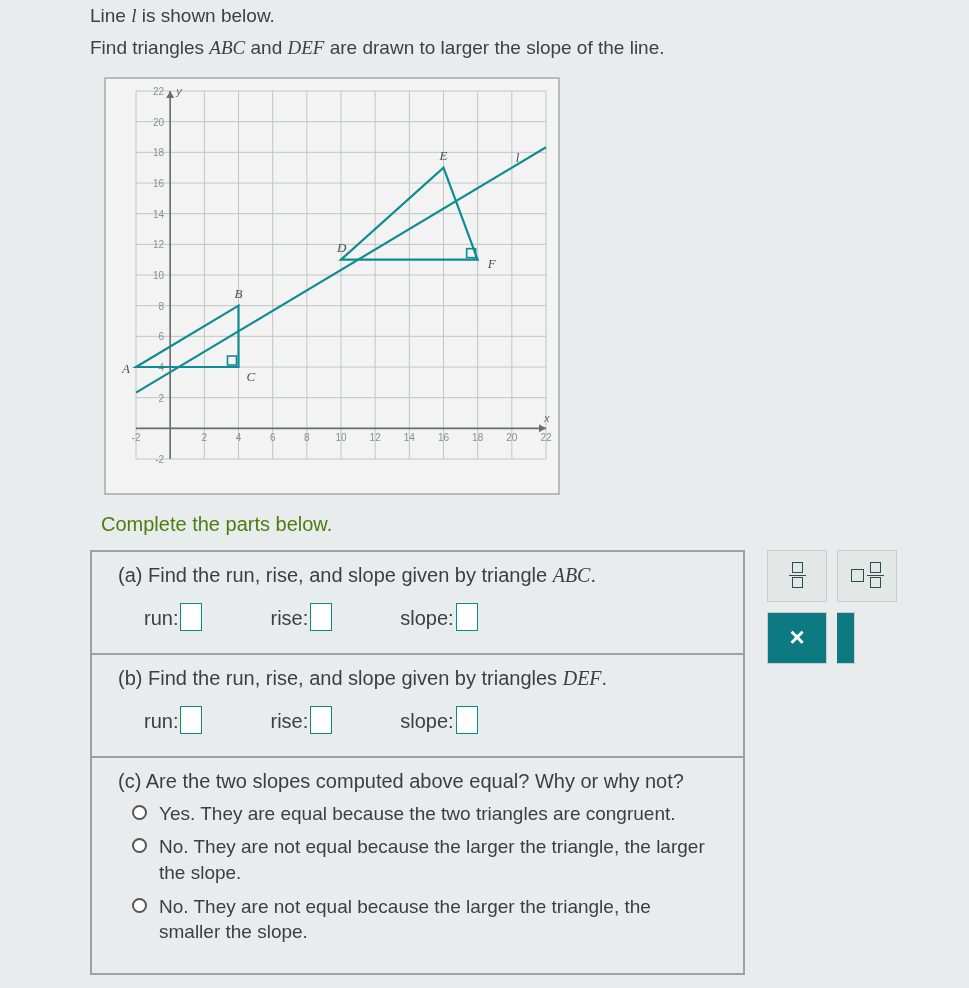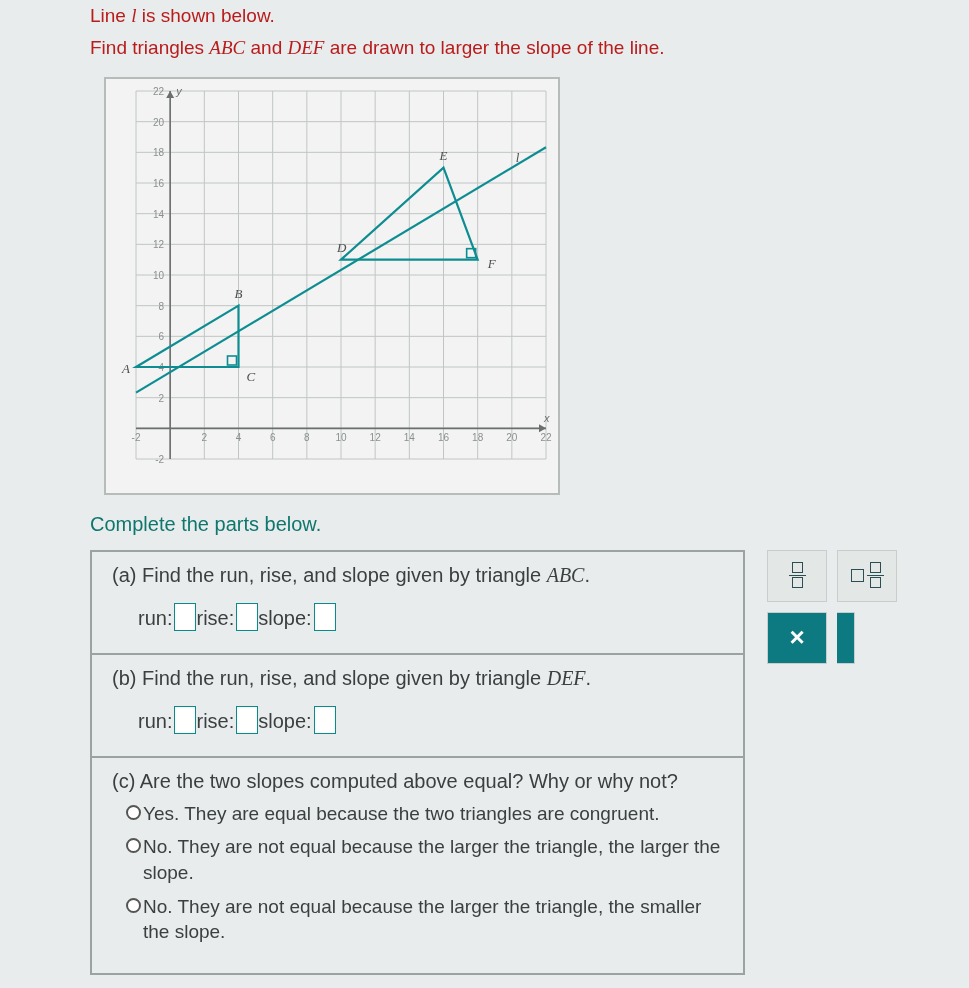--- a/index.html
+++ b/index.html
@@ -9,34 +9,34 @@
     width: 969px;
     height: 988px;
     font-family: "Segoe UI", Arial, sans-serif;
     color: #3a3f40;
     background: #e9ecec;
     overflow: hidden;
   }
   .page {
     padding: 0 20px 10px 90px;
   }
-  .intro { font-size: 19px; line-height: 1.7; color: #b91c1c; }
+  .intro { font-size: 19px; line-height: 1.7; color: #404040; }
   .intro .ital { font-style: italic; font-family: "Georgia", serif; }
   .chart-wrap { margin: 12px 0 18px 14px; }
   .chart-border { border: 2px solid #b7bcbb; display:inline-block; background:#f2f3f2;}
-  .subhead { font-size: 20px; color: #0f766e; margin: 10px 0 14px 0; }
+  .subhead { font-size: 20px; color: #4d7c0f; margin: 10px 0 14px 11px; }
   .layout { display:flex; gap:22px; align-items:flex-start;}
   .qbox { border: 2px solid #9aa3a2; width: 655px; }
-  .section { padding: 12px 20px 20px; border-bottom: 2px solid #9aa3a2; }
+  .section { padding: 12px 26px 20px; border-bottom: 2px solid #9aa3a2; }
   .section:last-child { border-bottom: none; }
   .qtext { font-size: 20px; }
   .qtext .ital { font-style: italic; font-family: "Georgia", serif; }
-  .row-inputs { margin: 16px 0 2px 26px; font-size: 20px; display:flex; }
+  .row-inputs { margin: 16px 0 2px 26px; font-size: 20px; display:flex; gap:68px; }
   .slot { display:inline-block; width:22px; height:28px; border:1.5px solid #0a8b8b; vertical-align:-6px; margin-left:2px; background:#fff;}
-  .opt { display:flex; align-items:flex-start; gap:2px; margin: 8px 0 8px 14px; font-size:19px; line-height:1.35;}
+  .opt { display:flex; align-items:flex-start; gap:12px; margin: 8px 0 8px 14px; font-size:19px; line-height:1.35;}
   .radio { flex:0 0 15px; width:15px; height:15px; border:2px solid #555; border-radius:50%; margin-top:4px; background:#fff;}
   .radio.filled { box-shadow: inset 0 0 0 3.5px #0a7a8a; border-color:#0a7a8a;}
   .toolpanel { display:flex; flex-direction:column; gap:10px; }
   .tool-row { display:flex; gap:10px; }
   .tool-btn { width:60px; height:52px; background:#e3e7e6; border:1px solid #c9cecc; display:flex; align-items:center; justify-content:center; font-size:20px; color:#2a4e54; cursor:pointer;}
   .tool-btn.dark { background:#0d7a82; color:#fff; font-size:26px; font-weight:600;}
   .frac { display:inline-flex; flex-direction:column; align-items:center; line-height:1; font-size:14px;}
   .frac .n, .frac .d { display:block; }
   .frac .n { border-bottom:1.5px solid currentColor; padding:0 3px;}
   .sq { display:inline-block; width:11px; height:11px; border:1.3px solid currentColor;}
@@ -140,21 +140,21 @@
         </div>
         <div class="row-inputs">
           <span><span>run:</span><span class="slot"></span></span>
           <span><span>rise:</span><span class="slot"></span></span>
           <span><span>slope:</span><span class="slot"></span></span>
         </div>
       </div>
 
       <div class="section">
         <div class="qtext">
-          <span>(b) Find the run, rise, and slope given by triangle </span><span class="ital">DEF</span><span>.</span>
+          <span>(b) Find the run, rise, and slope given by triangles </span><span class="ital">DEF</span><span>.</span>
         </div>
         <div class="row-inputs">
           <span><span>run:</span><span class="slot"></span></span>
           <span><span>rise:</span><span class="slot"></span></span>
           <span><span>slope:</span><span class="slot"></span></span>
         </div>
       </div>
 
       <div class="section">
         <div class="qtext">(c) Are the two slopes computed above equal? Why or why not?</div>

